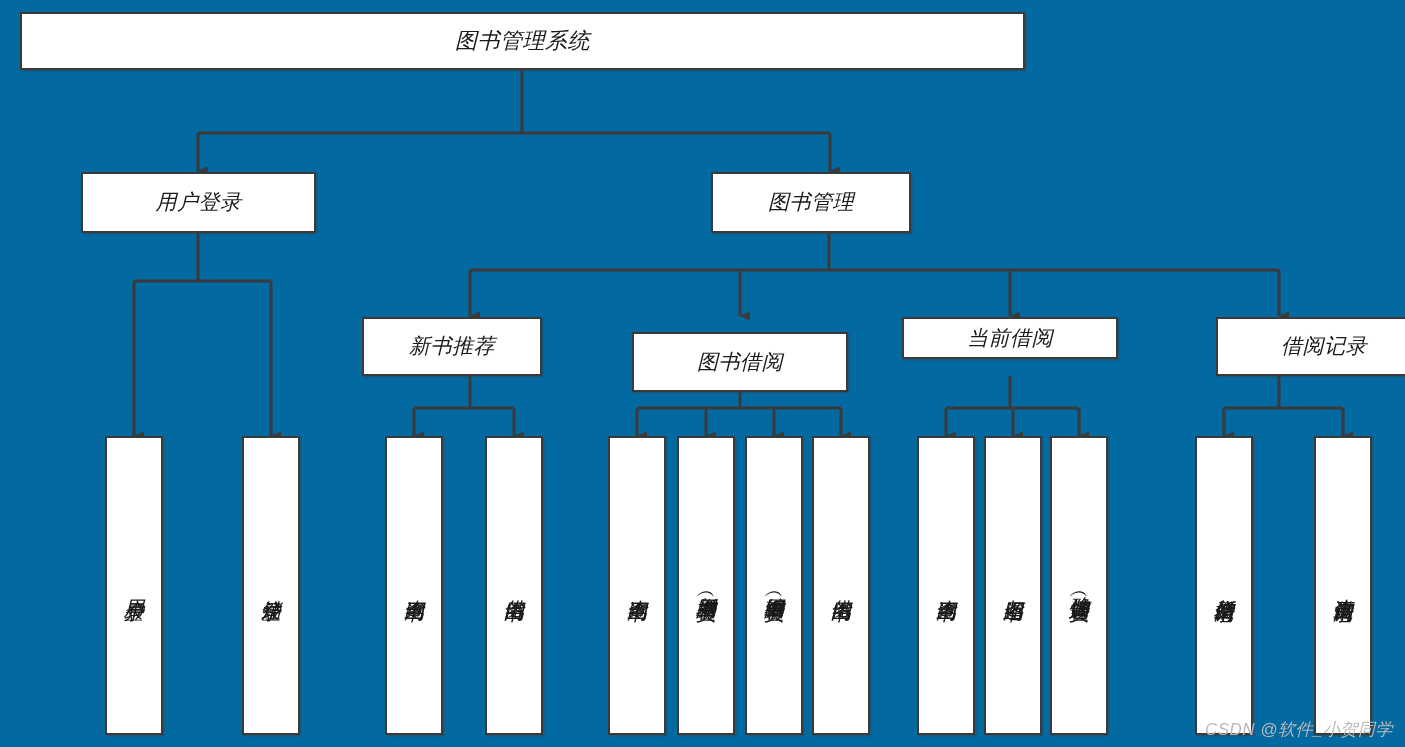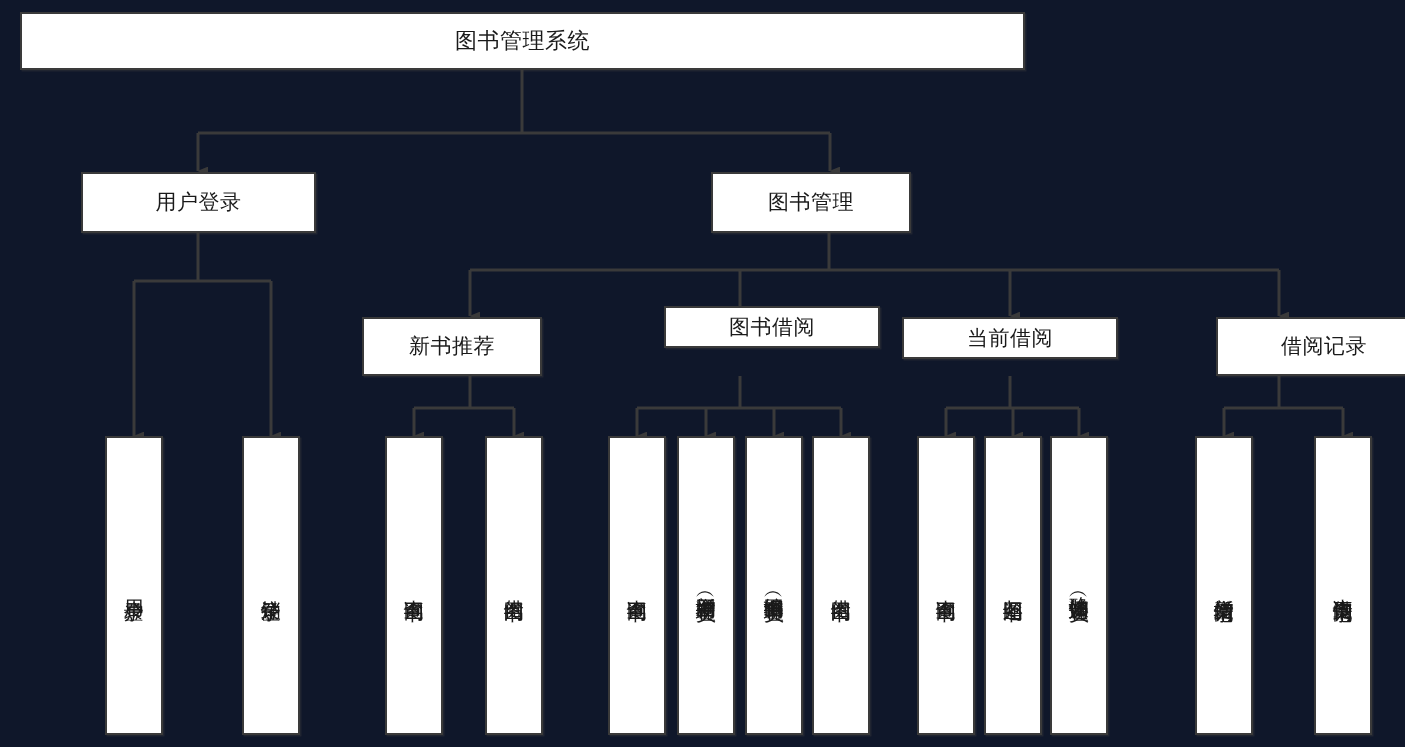--- a/index.html
+++ b/index.html
@@ -8,22 +8,23 @@
     padding: 0;
     background: #ffffff;
   }
   body {
     font-family: "Liberation Sans", "DejaVu Sans", sans-serif;
   }
   #canvas {
     position: relative;
     width: 1405px;
     height: 747px;
-    background: #0f172a;
+    background: #0369a1;
     overflow: hidden;
+    font-style: italic;
   }
   svg.edges {
     position: absolute;
     left: 0;
     top: 0;
     width: 1405px;
     height: 747px;
     pointer-events: none;
   }
   .node {
@@ -137,21 +138,21 @@
   <div class="node horiz" style="left:81px; top:172px; width:235px; height:61px;">
     <span class="label">用户登录</span>
   </div>
   <div class="node horiz" style="left:711px; top:172px; width:200px; height:61px;">
     <span class="label">图书管理</span>
   </div>
 
   <div class="node horiz" style="left:362px; top:317px; width:180px; height:59px;">
     <span class="label">新书推荐</span>
   </div>
-  <div class="node horiz" style="left:632px; top:306px; width:216px; height:42px;margin-left:32px;">
+  <div class="node horiz" style="left:632px; top:332px; width:216px; height:60px;">
     <span class="label">图书借阅</span>
   </div>
   <div class="node horiz" style="left:902px; top:317px; width:216px; height:42px;">
     <span class="label">当前借阅</span>
   </div>
   <div class="node horiz" style="left:1216px; top:317px; width:216px; height:59px;">
     <span class="label">借阅记录</span>
   </div>
 
   <div class="node vert" style="left:105px; top:436px; width:58px; height:299px;">
@@ -191,14 +192,15 @@
     <span class="label">确认归还（管理员）</span>
   </div>
 
   <div class="node vert" style="left:1195px; top:436px; width:58px; height:299px;">
     <span class="label">新增借阅记录</span>
   </div>
   <div class="node vert" style="left:1314px; top:436px; width:58px; height:299px;">
     <span class="label">查询借阅记录</span>
   </div>
 
+  <div id="watermark">CSDN @软件_小贺同学</div>
 
 </div>
 
 </body></html>

